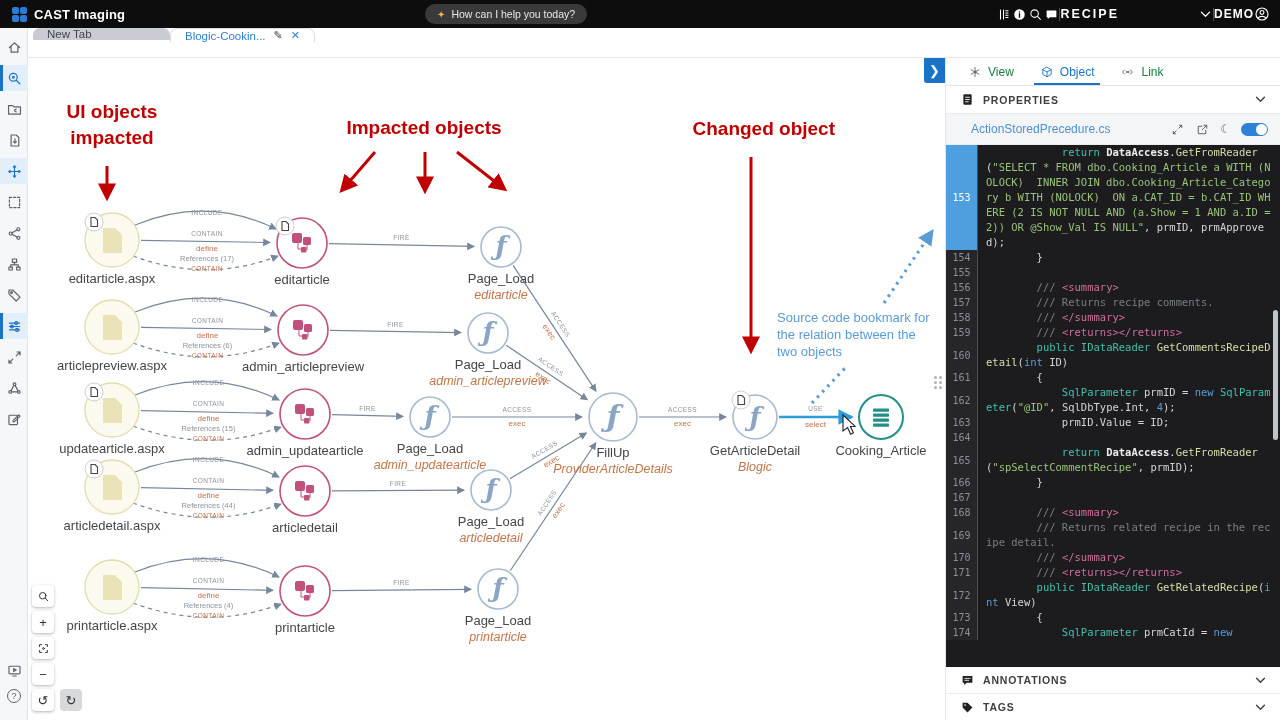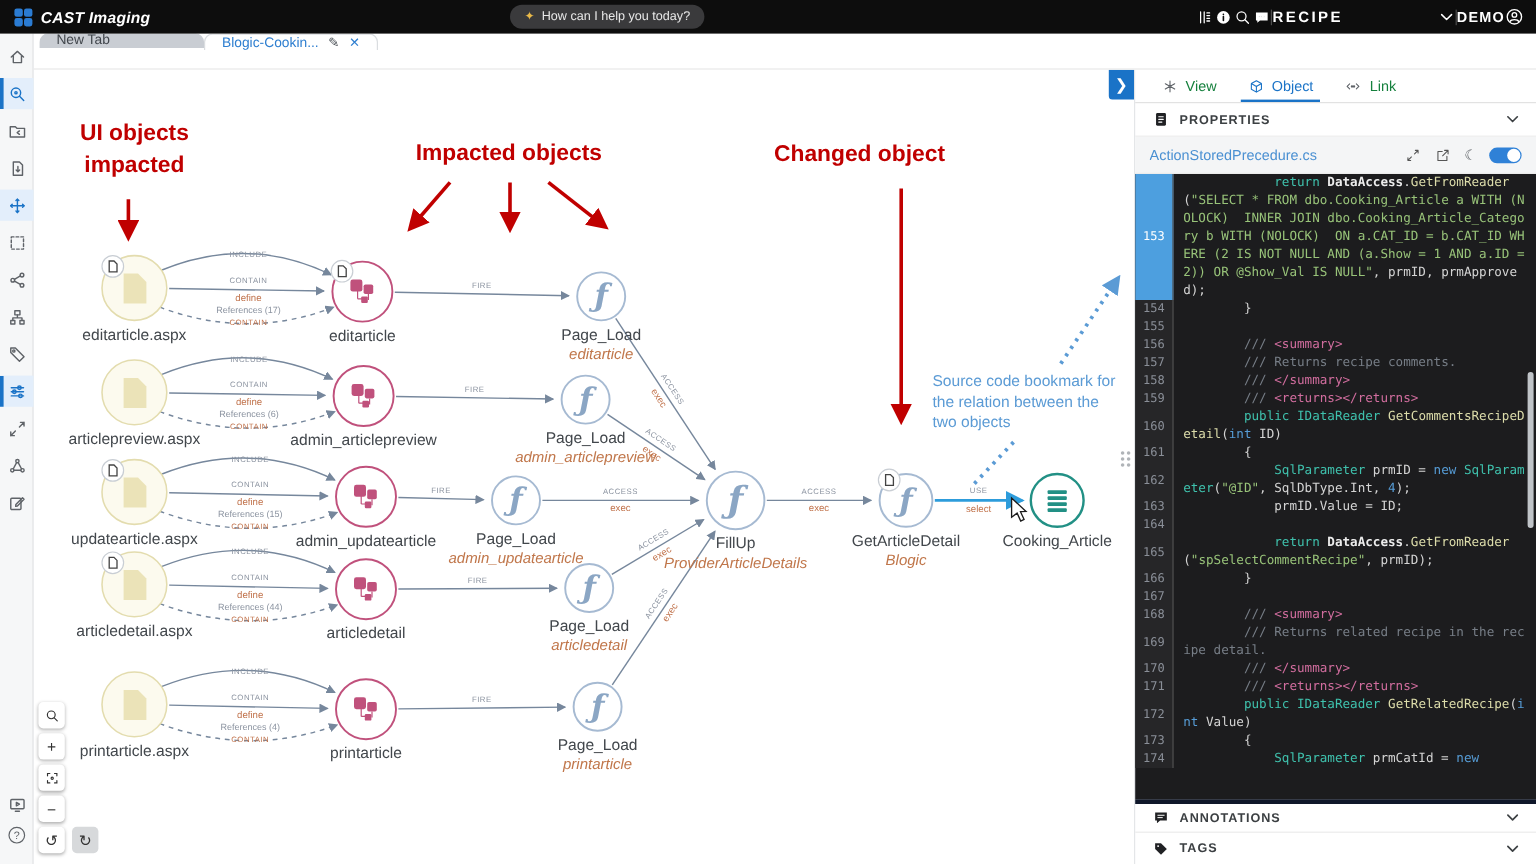--- a/index.html
+++ b/index.html
@@ -1,21 +1,21 @@
 <!DOCTYPE html>
 <html><head>
 <meta charset="utf-8">
 <style>
   * { margin:0; padding:0; box-sizing:border-box; }
   html,body { width:1280px; height:720px; overflow:hidden; font-family:"Liberation Sans",sans-serif; background:#fff; }
   .app { position:relative; width:1280px; height:720px; }
 
   
   .topbar { position:absolute; left:0; top:0; width:1280px; height:28px; background:#0d0d0d; display:flex; align-items:center; color:#fff; z-index:20; }
-  .brand { display:flex; align-items:center; gap:7px; padding-left:12px;font-style:italic; }
+  .brand { display:flex; align-items:center; gap:7px; padding-left:12px; }
   .logo { width:15px; height:15px; display:grid; grid-template-columns:7px 7px; grid-template-rows:7px 7px; gap:1px; }
   .logo span { background:#2b7cd3; border-radius:2px; }
   .brand-name { font-size:13px; font-weight:bold; letter-spacing:.2px; }
   .assist-pill { position:absolute; left:425px; top:4px; height:20px; padding:0 12px; background:#3a3a3c; border-radius:10px; display:flex; align-items:center; gap:6px; font-size:10.5px; color:#e8e8e8; cursor:pointer; }
   .assist-pill .spark { color:#e9b949; font-size:10px; }
   .top-right { position:absolute; right:10px; top:0; height:28px; display:flex; align-items:center; }
   .tico { width:16px; height:16px; display:flex; align-items:center; justify-content:center; cursor:pointer; }
   .tico svg { stroke:#fff; fill:none; stroke-width:1.4; stroke-linecap:round; stroke-linejoin:round; }
   .tdiv { width:1px; height:13px; background:#4d4d4d; }
   .app-name { font-size:12.5px; font-weight:bold; letter-spacing:2px; cursor:pointer; }
@@ -71,21 +71,21 @@
   .ptabs { height:28px; flex:none; border-bottom:1px solid #e2e2e2; display:flex; align-items:stretch; gap:26px; padding-left:22px; }
   .ptab { display:flex; align-items:center; gap:6px; font-size:12px; color:#15803d; cursor:pointer; position:relative; }
   .ptab svg { stroke:#5f6368; fill:none; stroke-width:1.3; stroke-linecap:round; stroke-linejoin:round; }
   .ptab.on { color:#1a73c7; }
   .ptab.on svg { stroke:#1a73c7; }
   .ptab.on::after { content:""; position:absolute; left:-6px; right:-6px; bottom:0; height:2px; background:#1a73c7; }
   .sect { height:28px; flex:none; border-bottom:1px solid #ececec; display:flex; align-items:center; gap:8px; padding:0 14px; cursor:pointer; }
   .sect .slabel { font-size:10.5px; font-weight:bold; letter-spacing:.8px; color:#3c4043; flex:1; }
   .sect svg.chev { stroke:#3c4043; fill:none; stroke-width:1.6; stroke-linecap:round; stroke-linejoin:round; }
   .filerow { height:31px; flex:none; background:#f4f5f6; border-bottom:1px solid #ececec; display:flex; align-items:center; padding:0 12px; gap:10px; }
-  .filename { font-size:12px; color:#4a90d2; flex:1; cursor:pointer; white-space:nowrap; overflow:hidden; }
+  .filename { font-size:12px; color:#4a90d2; flex:1; cursor:pointer; white-space:nowrap; overflow:hidden;margin-left:13px; }
   .fico { width:15px; height:15px; display:flex; align-items:center; justify-content:center; cursor:pointer; }
   .fico svg { stroke:#555; fill:none; stroke-width:1.4; stroke-linecap:round; stroke-linejoin:round; }
   .moon { color:#5f6368; font-size:12px; cursor:pointer; }
   .toggle { width:27px; height:13px; background:#2f81d7; border-radius:7px; position:relative; cursor:pointer; flex:none; }
   .toggle .knob { position:absolute; right:1px; top:1px; width:11px; height:11px; background:#fff; border-radius:50%; }
 
   .codewrap { flex:1; background:#1c1c1e; overflow:hidden; position:relative; }
   .crow { display:flex; align-items:stretch; }
   .gut { width:32px; flex:none; background:#262628; border-right:1px solid #4e4e50; color:#8a8f98; font:10px "DejaVu Sans Mono",monospace; display:flex; align-items:center; justify-content:center; }
   .gut.hl { background:#4d9fdf; color:#fff; }
@@ -535,21 +535,21 @@
         <path d="M812 403 L846 367"></path>
         <path d="M884 303 L931 233" marker-end="url(#mblue2)"></path>
       </g>
       <g transform="translate(815,357)">
         <path d="M0 0 L0 16 L4.6 12.6 L7.6 19.2 L10.4 17.8 L7.4 11.4 L12 11.2 Z" fill="#fff" stroke="#1b1b1b" stroke-width="1.1"></path>
       </g>
     </svg>
 
     <div class="ann" style="left:29px; top:41px; width:110px; text-align:center;">UI objects impacted</div>
     <div class="ann" style="left:281px; top:57px; width:230px; text-align:center;">Impacted objects</div>
-    <div class="ann" style="left:617px; top:58px; width:190px; text-align:left;">Changed object</div>
+    <div class="ann" style="left:617px; top:58px; width:190px; text-align:right;">Changed object</div>
     <div class="ann-blue" style="left:749px; top:252px;">Source code bookmark for the relation between the two objects</div>
 
     <div class="zoombox" style="left:4px; top:527px;">
         <svg width="13" height="13" viewBox="0 0 20 20">
           <circle cx="8.8" cy="8.8" r="5"></circle>
           <path d="M12.6 12.6 L16.5 16.5"></path>
         </svg>
       </div>
     <div class="zoombox" style="left:4px; top:553px;">+</div>
     <div class="zoombox" style="left:4px; top:579px;">
@@ -702,35 +702,35 @@
           <div class="crow">
             <div class="gut">170</div>
             <div class="ctxt"><span class="tk-cmt">        /// </span><span class="tk-tag">&lt;/summary&gt;</span></div>
           </div>
           <div class="crow">
             <div class="gut">171</div>
             <div class="ctxt"><span class="tk-cmt">        /// </span><span class="tk-tag">&lt;returns&gt;&lt;/returns&gt;</span></div>
           </div>
           <div class="crow">
             <div class="gut">172</div>
-            <div class="ctxt"><span class="tk-pln">        </span><span class="tk-kw">public</span><span class="tk-pln"> </span><span class="tk-typ">IDataReader</span><span class="tk-pln"> </span><span class="tk-fn">GetRelatedRecipe</span><span class="tk-pln">(</span><span class="tk-kw2">int</span><span class="tk-pln"> Value)</span></div>
+            <div class="ctxt"><span class="tk-pln">        </span><span class="tk-kw">public</span><span class="tk-pln"> </span><span class="tk-typ">IDataReader</span><span class="tk-pln"> </span><span class="tk-fn">GetRelatedRecipe</span><span class="tk-pln">(</span><span class="tk-kw2">int</span><span class="tk-pln"> View)</span></div>
           </div>
           <div class="crow">
             <div class="gut">173</div>
             <div class="ctxt"><span class="tk-pln">        {</span></div>
           </div>
           <div class="crow">
             <div class="gut">174</div>
             <div class="ctxt"><span class="tk-pln">            </span><span class="tk-typ">SqlParameter</span><span class="tk-pln"> prmCatId = </span><span class="tk-kw2">new</span></div>
           </div>
         </div>
       <div class="scroll-thumb"></div>
     </div>
 
-    <div class="sect" style="border-top:4px solid #0f172a;">
+    <div class="sect" style="border-top:1px solid #0f172a;">
       <svg width="15" height="15" viewBox="0 0 20 20">
           <path d="M3.5 4 H16.5 V13 H9 L5.5 16 V13 H3.5 Z" fill="#202124"></path>
           <path d="M6.5 7.2 H13.5 M6.5 9.8 H11.5" stroke="#fff" stroke-width="1.1" stroke-linecap="round"></path>
         </svg>
       <span class="slabel">ANNOTATIONS</span>
       <svg class="chev" width="11" height="7" viewBox="0 0 12 8">
           <path d="M1.5 1.5 L6 6 L10.5 1.5"></path>
         </svg>
     </div>
     <div class="sect" style="border-bottom:none; height:26px;">

